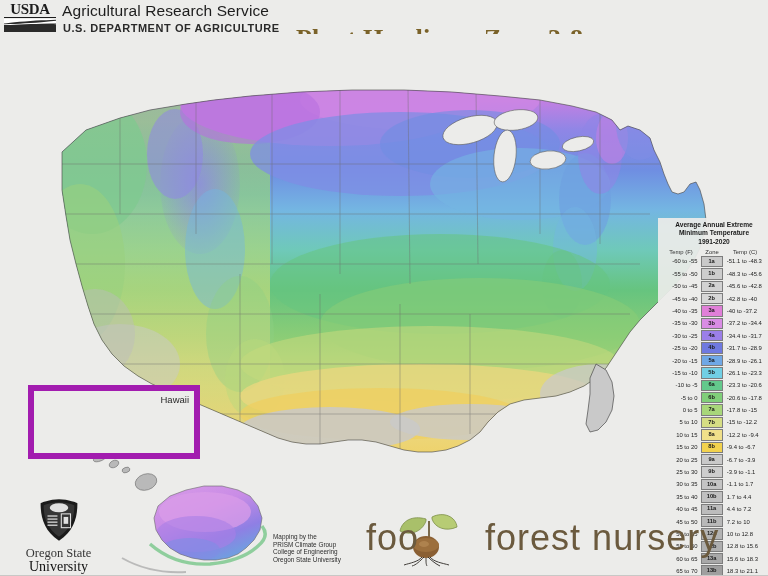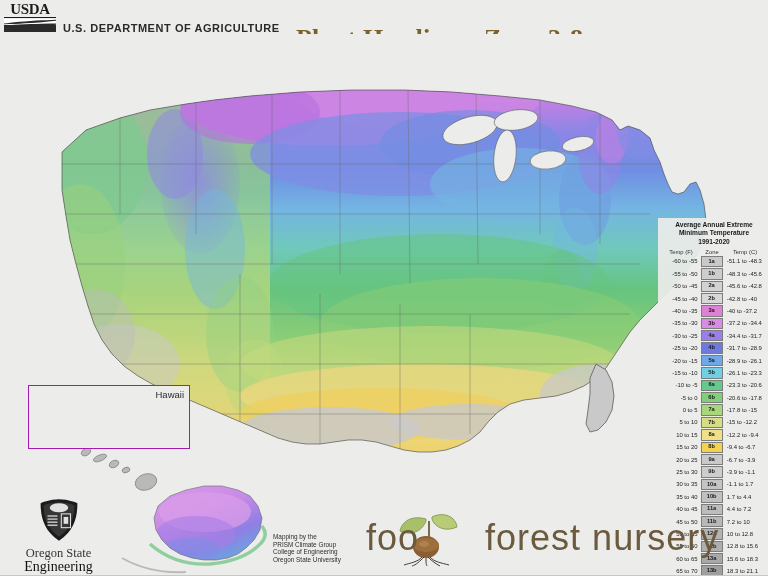--- a/index.html
+++ b/index.html
@@ -54,21 +54,21 @@
   .lg-f{width:38px;text-align:right;font-size:5.9px;color:#222;padding-right:3px;}
   .lg-z{width:24px;display:flex;justify-content:center;}
   .lg-sw{
     width:20px;height:9.4px;border:0.8px solid #7d7d7d;
     font-size:5.7px;font-weight:bold;color:#1b1b1b;
     display:flex;align-items:center;justify-content:center;line-height:1;
   }
   .lg-c{width:42px;text-align:left;font-size:5.9px;color:#222;padding-left:4px;}
 
   
-  .inset{position:absolute;border:1px solid #a21caf;background:#ececea;}
+  .inset{position:absolute;border:6px solid #a21caf;background:#ececea;}
   .inset-label{position:absolute;font-size:9.5px;color:#2b2b2b;}
   #hawaii-inset{left:28px;top:385px;width:160px;height:62px;}
   #hawaii-label{right:5px;top:3px;}
   #alaska-inset{left:100px;top:447px;width:176px;height:120px;}
   #alaska-label{right:6px;top:3px;}
 
   
   .prism{position:absolute;left:273px;top:533px;font-size:6.4px;color:#2d2d2d;line-height:7.6px;}
 
   
@@ -93,20 +93,21 @@
 
   <div class="hdr">
     <div class="usda-logo">
       <div class="usda-word">USDA</div>
       <div class="usda-art">
         <div class="sky"></div>
           <div class="w1"></div>
           <div class="w2"></div>
       </div>
     </div>
+    <div class="ars-title">Agricultural Research Service</div>
     <div class="ars-sub">U.S. DEPARTMENT OF AGRICULTURE</div>
   </div>
 
   <div class="map-title" style="color: rgb(122, 98, 41);">Plant Hardiness Zone 3-8</div>
 
   <div class="mapwrap">
     <svg class="mapsvg" width="768" height="542" viewBox="0 0 768 542">
       <defs>
 
         <linearGradient id="gNS" x1="0" y1="0" x2="0" y2="1">
@@ -497,21 +498,21 @@
         <rect x="15" y="24" width="13" height="1.6"></rect>
         <rect x="15" y="28" width="13" height="1.6"></rect>
         <rect x="15" y="32" width="13" height="1.6"></rect>
         <rect x="15" y="36" width="13" height="1.6"></rect>
         <rect x="33" y="22" width="12" height="18" fill="none" stroke="#fff" stroke-width="1.4"></rect>
         <rect x="36" y="26" width="6" height="9"></rect>
         <ellipse cx="30" cy="14" rx="12" ry="6"></ellipse>
       </g>
     </svg>
     <div class="osu-t1">Oregon State</div>
-    <div class="osu-t2">Engineering</div>
+    <div class="osu-t2">University</div>
   </div>
 
   <div class="brand">
     <svg width="290" height="62" viewBox="0 0 290 62">
 
       <path d="M60,14 C46,10 36,16 34,26 C44,31 56,27 60,16 Z" fill="#a9c06a" stroke="#7d8f4a" stroke-width="0.8"></path>
       <path d="M66,12 C78,6 90,12 91,22 C80,27 69,23 66,14 Z" fill="#b7cc74" stroke="#7d8f4a" stroke-width="0.8"></path>
       <path d="M63,16 L63,36" stroke="#6e5b3a" stroke-width="1.8" fill="none"></path>
 
       <ellipse cx="60" cy="42" rx="13" ry="11" fill="#8a5f33"></ellipse>

